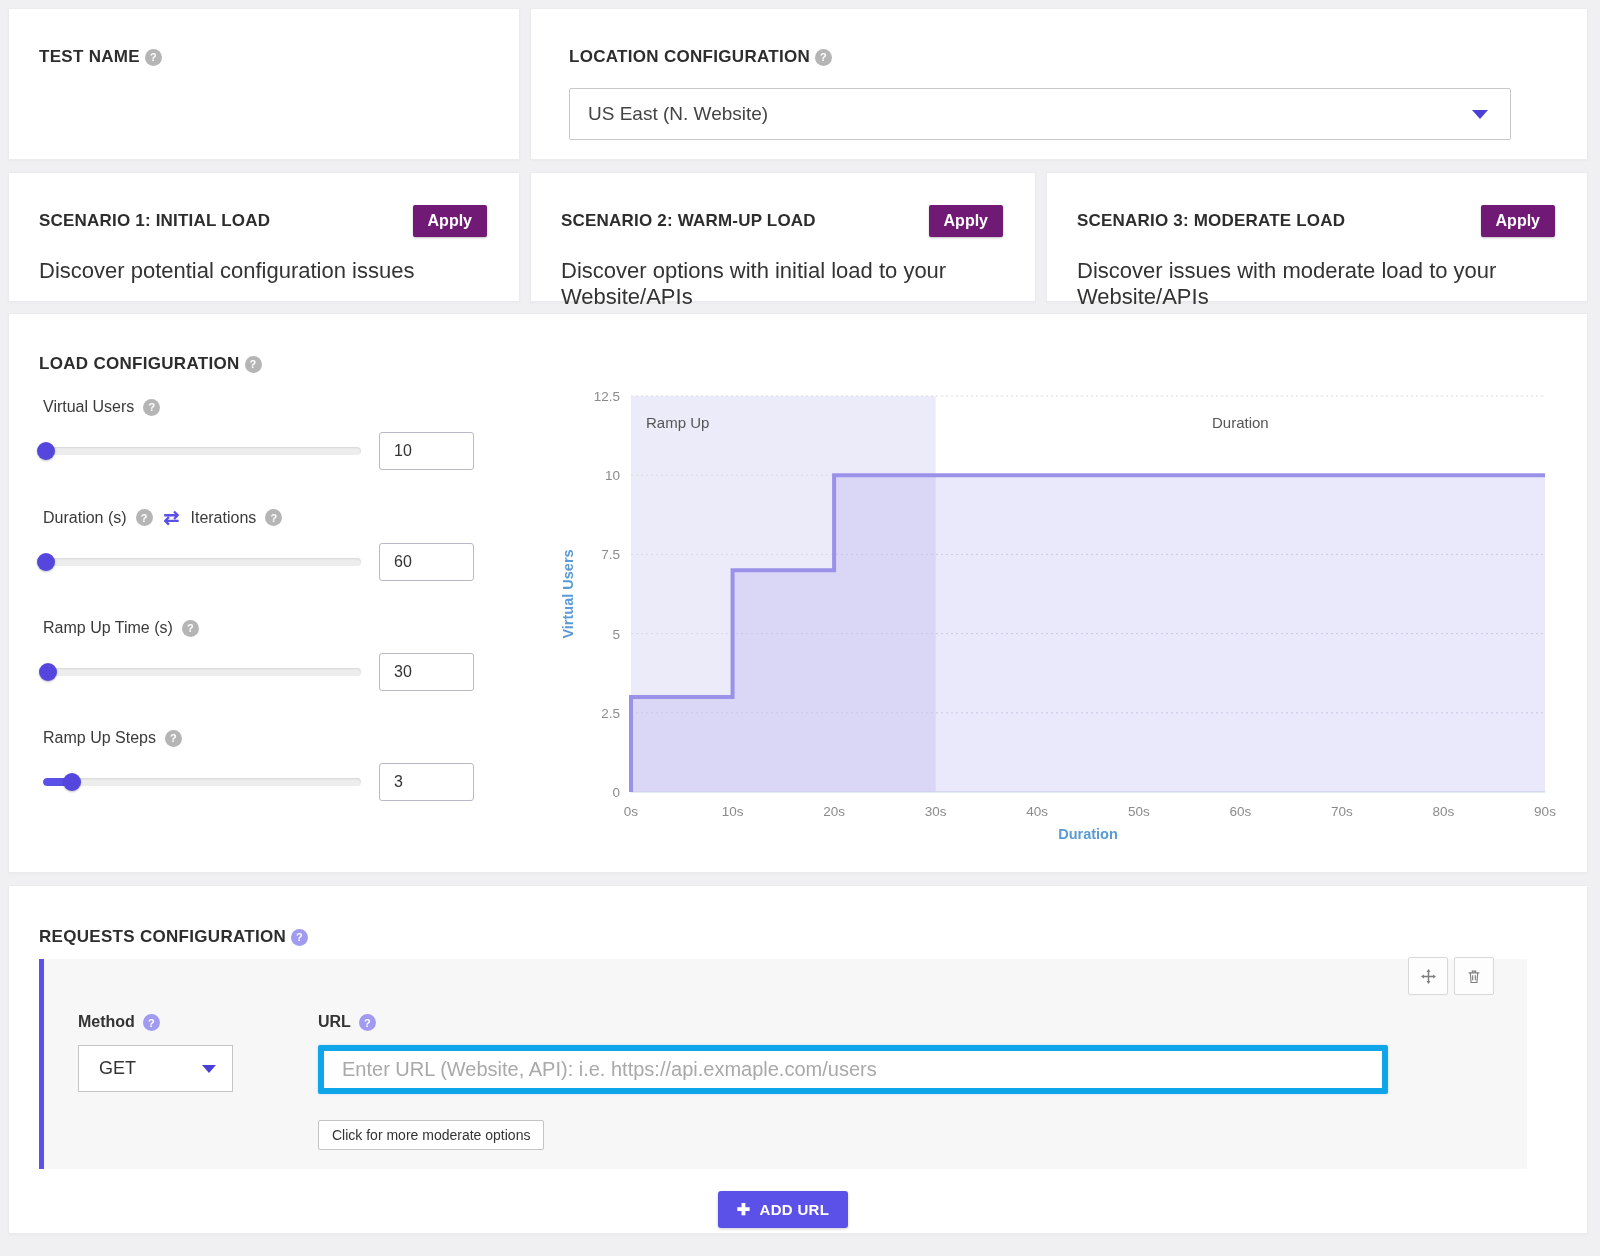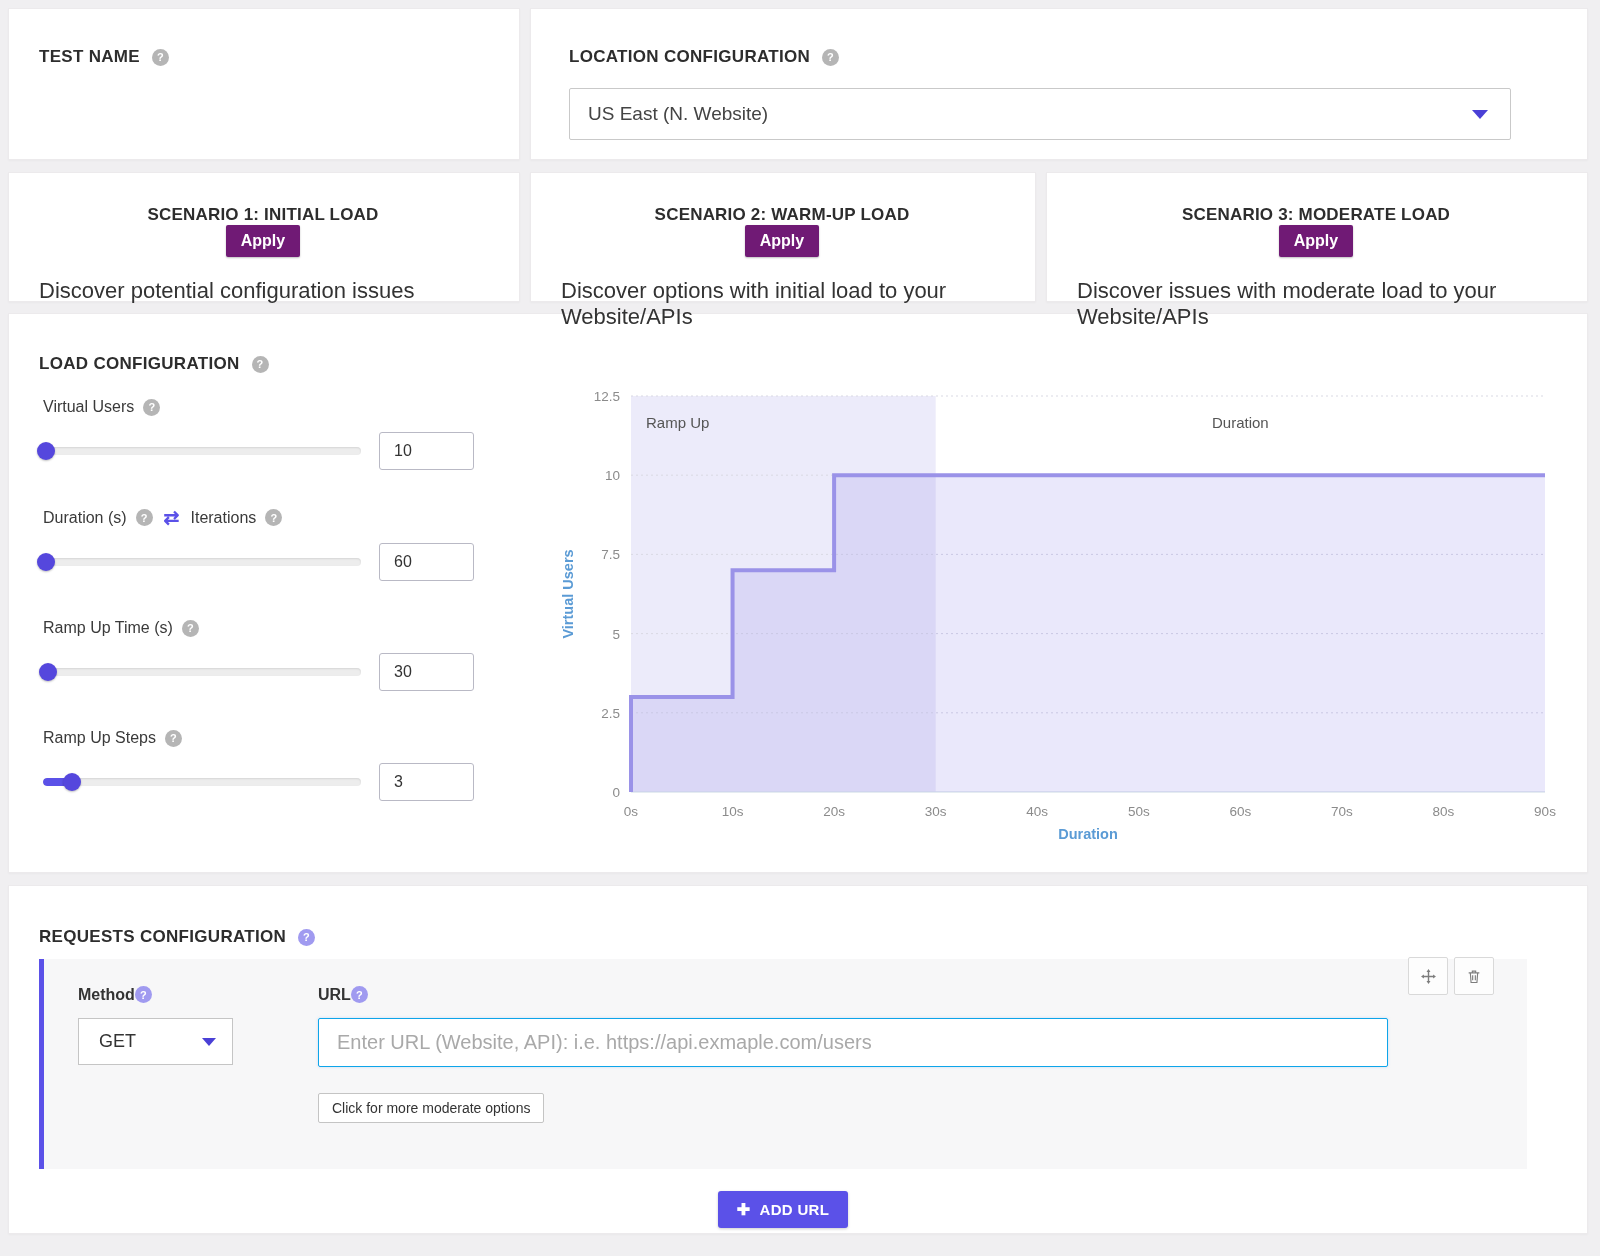--- a/index.html
+++ b/index.html
@@ -15,21 +15,21 @@
     background:#fff;
     border:1px solid #eceaec;
     box-shadow:0 1px 2px rgba(0,0,0,0.03);
   }
   
   .row1 { margin-bottom:12px; }
   .card-test { width:512px; height:152px; padding:38px 26px 0 30px; }
   .card-loc  { flex:1; height:152px; padding:38px 76px 0 38px; }
   .sec-title {
     font-size:17px; font-weight:bold; color:#2d2d2d;
-    letter-spacing:.3px; display:flex; align-items:center; gap:12px;
+    letter-spacing:.3px; display:flex; align-items:center; gap:5px;
   }
   .help {
     display:inline-flex; width:17px; height:17px; border-radius:50%;
     align-items:center; justify-content:center;
     font-size:11px; font-weight:bold; color:#fff; cursor:pointer;
     flex:0 0 auto;
   }
   .help.gray { background:#b5b5b5; }
   .help.vio  { background:#a09af0; }
   .text-input {
@@ -51,21 +51,21 @@
     width:0; height:0;
     border-left:8px solid transparent; border-right:8px solid transparent;
     border-top:9px solid #4a40d6;
   }
   
   .row2 { margin-bottom:11px; }
   .card-sc { height:130px; padding:32px 32px 0 30px; }
   .card-sc.s1 { width:512px; }
   .card-sc.s2 { width:506px; }
   .card-sc.s3 { flex:1; }
-  .sc-head { display:flex; align-items:center;flex-direction:column; }
+  .sc-head { display:flex; align-items:center; }
   .sc-title { font-size:17px; font-weight:bold; color:#2d2d2d; letter-spacing:.2px; }
   .sc-head .spacer { flex:1; }
   .btn-apply {
     background:#701a75; color:#fff; border:none; border-radius:2px;
     font-family:inherit; font-size:16px; font-weight:bold;
     padding:7px 15px; cursor:pointer; box-shadow:0 1px 2px rgba(0,0,0,.25);
   }
   .sc-desc { margin-top:21px; font-size:22px; color:#333; }
   
   .card-load { margin-bottom:12px; padding:40px 30px 20px 30px; }
@@ -95,33 +95,33 @@
   }
   .chart-wrap { margin-left:auto; margin-top:-18px; }
   
   .card-req { padding:41px 60px 0 30px; height:349px; position:relative; }
   .req-row {
     position:relative; margin-top:12px; height:210px;
     background:#f7f7f8; border-left:5px solid #5b51e8;
     padding:27px 0 0 34px;
   }
   .req-grid { display:flex; }
-  .field-label { display:flex; align-items:flex-start; gap:0; font-size:16px; font-weight:bold; color:#333; }
+  .field-label { display:flex; align-items:flex-end; gap:8px; font-size:16px; font-weight:bold; color:#333;margin-top:27px; }
   .method-col { width:240px; }
   .method-select {
     margin-top:14px; width:155px; height:47px; background:#fff;
     border:1px solid #c5c5c5; display:flex; align-items:center;
     padding:0 16px 0 20px; font-size:18px; color:#333; cursor:pointer;
   }
   .method-select .spacer { flex:1; }
   .method-select .tri { border-left-width:7px; border-right-width:7px; border-top-width:8px; }
   .url-col { flex:1; }
   .url-input {
     margin-top:14px; width:1070px; height:49px;
-    border:1px solid #0ea5e9; border-radius:2px;
+    border:6px solid #0ea5e9; border-radius:2px;
     box-shadow:0 0 3px rgba(120,170,240,.35);
     font-family:inherit; font-size:20px; color:#444; padding:0 18px;
     outline:none; background:#fff;
   }
   .url-input::placeholder { color:#a9a9a9; }
   .btn-advanced {
     margin-top:26px; background:#fff; border:1px solid #c4c4c4; border-radius:2px;
     font-family:inherit; font-size:14px; color:#333;
     padding:6px 13px; cursor:pointer;
   }

